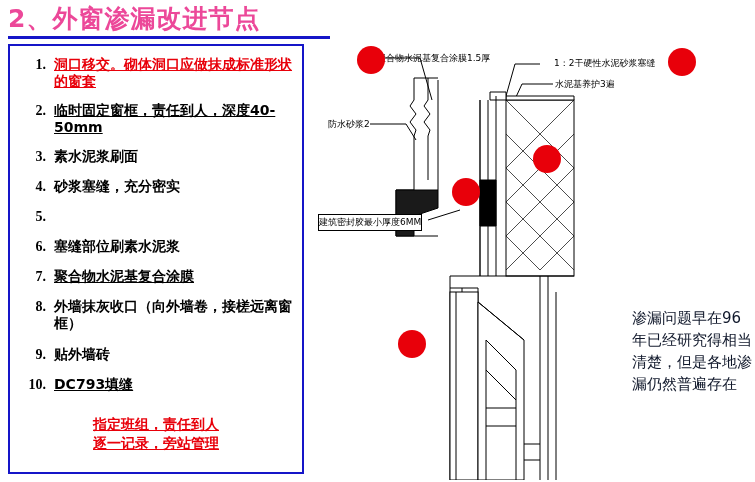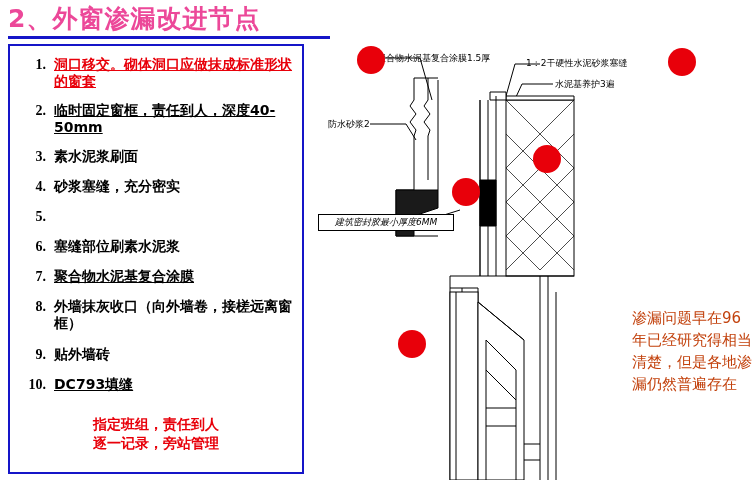--- a/index.html
+++ b/index.html
@@ -41,38 +41,38 @@
   .num{
     width:30px;flex:0 0 30px;text-align:right;padding-right:8px;
     font-family:"Liberation Serif",serif;
     font-weight:bold;
   }
   .txt{flex:1;}
   .u{text-decoration:underline;}
   .red{color:#e8000a;}
   .note{
     text-align:center;color:#e8000a;font-weight:bold;font-size:14px;
-    line-height:19px;
+    text-decoration:underline;line-height:19px;
   }
   
   #right-note{
     position:absolute;left:632px;top:307px;width:120px;
-    font-size:15px;color:#c2410c;line-height:22px;
+    font-size:15px;color:#0f172a;line-height:22px;
     font-family:"DejaVu Sans","Liberation Sans",sans-serif;
   }
   
   #drawing{
     position:absolute;left:310px;top:40px;width:330px;height:440px;
   }
   .lbl{
     position:absolute;font-size:9px;color:#000000;white-space:nowrap;
     font-family:"DejaVu Sans","Liberation Sans",sans-serif;
   }
   .lbl.boxed{
-    border:1px solid #000;padding:1px 16px;background:#fff;font-style:italic;
+    border:1px solid #000;padding:1px 0;background:#fff;
   }
   .marker{
     position:absolute;border-radius:50%;background:#e8000a;
   }
 </style>
 </head>
 <body>
 
 <div id="title">2、外窗渗漏改进节点</div>
 <div id="title-underline"></div>
@@ -204,21 +204,21 @@
       <path d="M238 236 L238 440"></path>
       <path d="M246 252 L246 440"></path>
 
       <path d="M214 404 L230 404"></path>
       <path d="M214 420 L230 420"></path>
     </g>
   </svg>
 
   
   <div class="lbl" style="left:67px;top:12px;">聚合物水泥基复合涂膜1.5厚</div>
-  <div class="lbl" style="left:216px;top:17px;">1：2干硬性水泥砂浆塞缝</div>
+  <div class="lbl" style="left:244px;top:17px;">1：2干硬性水泥砂浆塞缝</div>
   <div class="lbl" style="left:245px;top:38px;">水泥基养护3遍</div>
   <div class="lbl" style="left:18px;top:78px;">防水砂浆2</div>
   <div class="lbl boxed" style="left:8px;top:174px;">建筑密封胶最小厚度6MM</div>
 
   
   <div class="marker" style="left:47px;top:6px;width:28px;height:28px;"></div>
   <div class="marker" style="left:358px;top:8px;width:28px;height:28px;"></div>
   <div class="marker" style="left:223px;top:105px;width:28px;height:28px;"></div>
   <div class="marker" style="left:142px;top:138px;width:28px;height:28px;"></div>
   <div class="marker" style="left:88px;top:290px;width:28px;height:28px;"></div>

